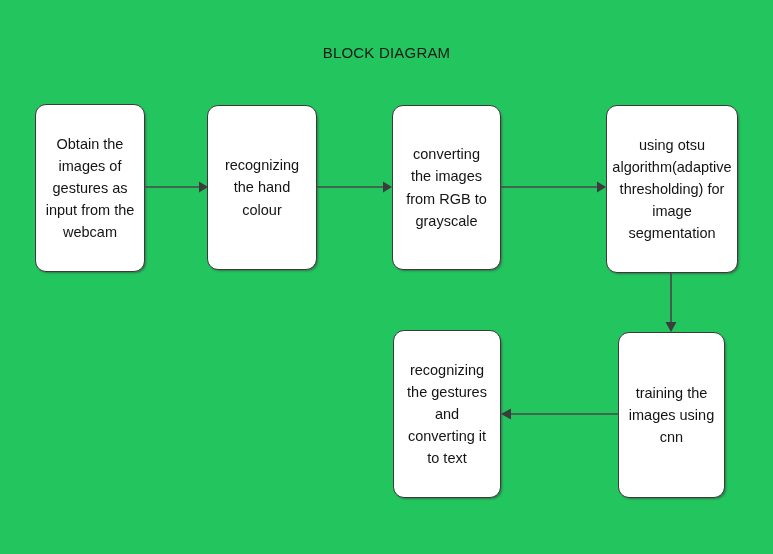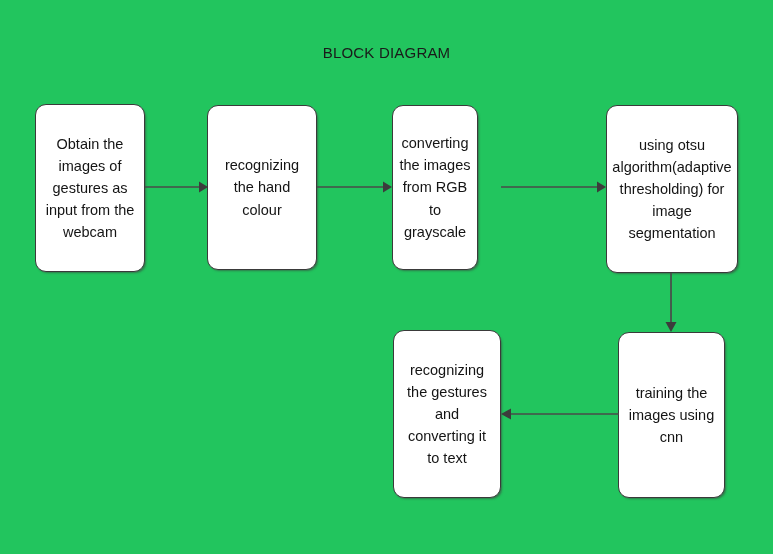--- a/index.html
+++ b/index.html
@@ -47,21 +47,21 @@
     box-shadow: 1.5px 2px 2px -1px rgba(60,60,60,0.55);
   }
   .node-label {
     display: block;
     width: 100%;
     white-space: pre-line;
   }
   
   #node-capture      { left: 35px;  top: 104px; width: 110px; height: 168px; }
   #node-hand-colour  { left: 207px; top: 105px; width: 110px; height: 165px; }
-  #node-grayscale    { left: 392px; top: 105px; width: 86px; height: 165px; }
+  #node-grayscale    { left: 392px; top: 105px; width: 109px; height: 165px; }
   #node-segmentation { left: 606px; top: 105px; width: 132px; height: 168px; }
   #node-training     { left: 618px; top: 332px; width: 107px; height: 166px; }
   #node-output       { left: 393px; top: 330px; width: 108px; height: 168px; }
 
   .connector {
     position: absolute;
     overflow: visible;
   }
   .connector svg { display: block; overflow: visible; }
   .conn-line {

